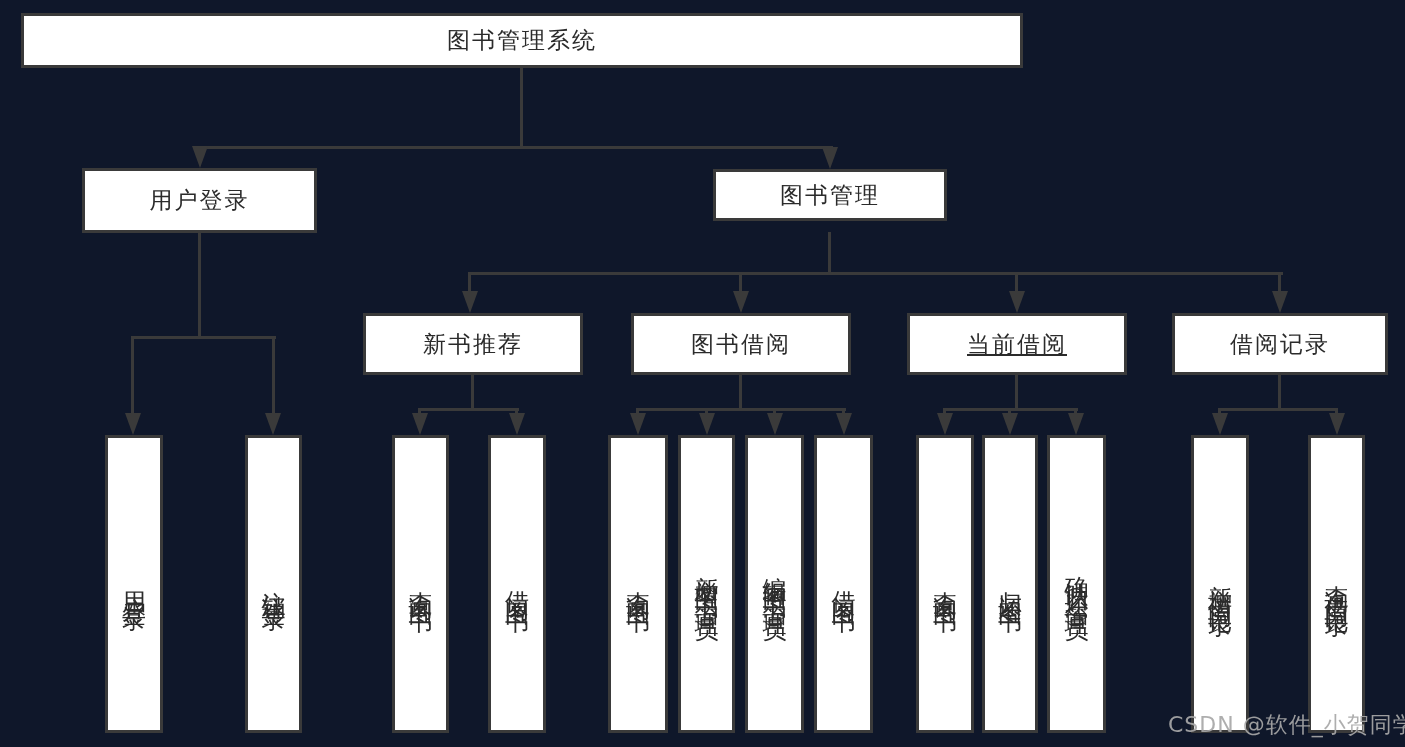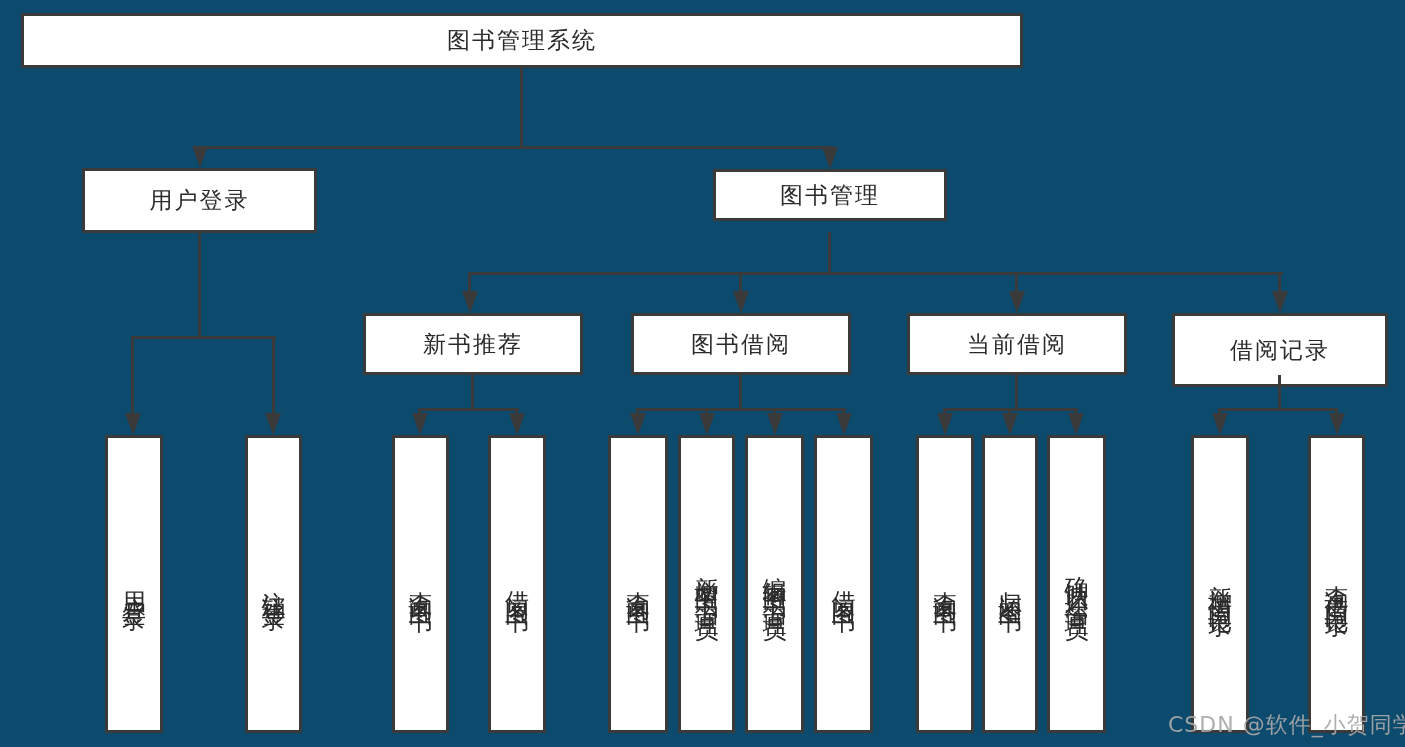--- a/index.html
+++ b/index.html
@@ -1,17 +1,17 @@
 <!DOCTYPE html>
 <html><head>
 <meta charset="utf-8">
 <style>
   html,body{margin:0;padding:0;background:#ffffff;}
   .stage{
-    position:relative;width:1405px;height:747px;background:#0c4a6e;overflow:hidden;
+    position:relative;width:1405px;height:747px;background:#0f172a;overflow:hidden;
     font-family:"DejaVu Sans","Liberation Sans",sans-serif;
   }
   .box{
     position:absolute;box-sizing:border-box;border:3px solid #3a3a3a;background:#ffffff;
     display:flex;align-items:center;justify-content:center;
     font-size:23px;letter-spacing:2px;color:#2b2b2b;white-space:nowrap;
   }
   .vbox{
     position:absolute;box-sizing:border-box;border:3px solid #3a3a3a;background:#ffffff;
     display:flex;align-items:center;justify-content:center;
@@ -75,24 +75,24 @@
   <div class="arr" style="left:733px;top:291px;"></div>
   <div class="arr" style="left:1009px;top:291px;"></div>
   <div class="arr" style="left:1272px;top:291px;"></div>
 
   <div class="box" style="left:631px;top:313px;width:220px;height:62px;">
     <span>图书借阅</span>
   </div>
   <div class="box" style="left:363px;top:313px;width:220px;height:62px;">
     <span>新书推荐</span>
   </div>
-  <div class="box" style="left:907px;top:313px;width:220px;height:62px;">
+  <div class="box" style="left:907px;top:313px;width:220px;height:62px;text-decoration:underline;">
     <span>当前借阅</span>
   </div>
-  <div class="box" style="left:1172px;top:313px;width:216px;height:74px;">
+  <div class="box" style="left:1172px;top:313px;width:216px;height:62px;">
     <span>借阅记录</span>
   </div>
 
   <div class="vl" style="left:471px;top:375px;height:35px;"></div>
   <div class="hl" style="left:418px;top:408px;width:101px;"></div>
   <div class="vl" style="left:418px;top:408px;height:12px;"></div>
   <div class="vl" style="left:515px;top:408px;height:12px;"></div>
   <div class="arr" style="left:412px;top:413px;"></div>
   <div class="arr" style="left:509px;top:413px;"></div>
 

